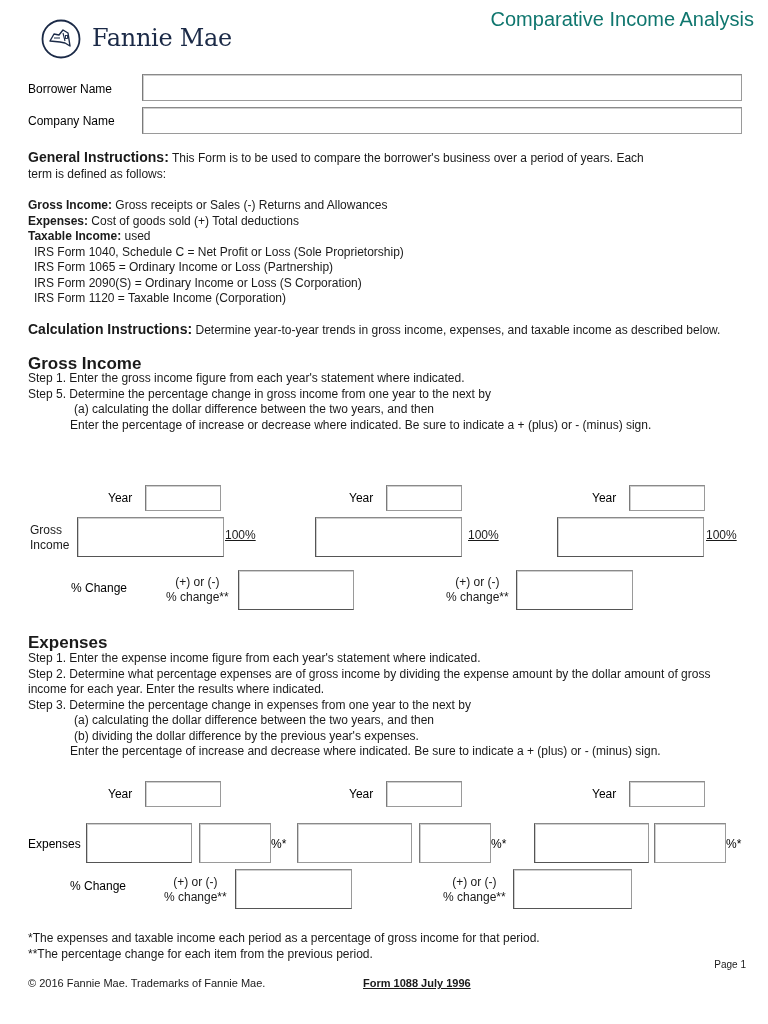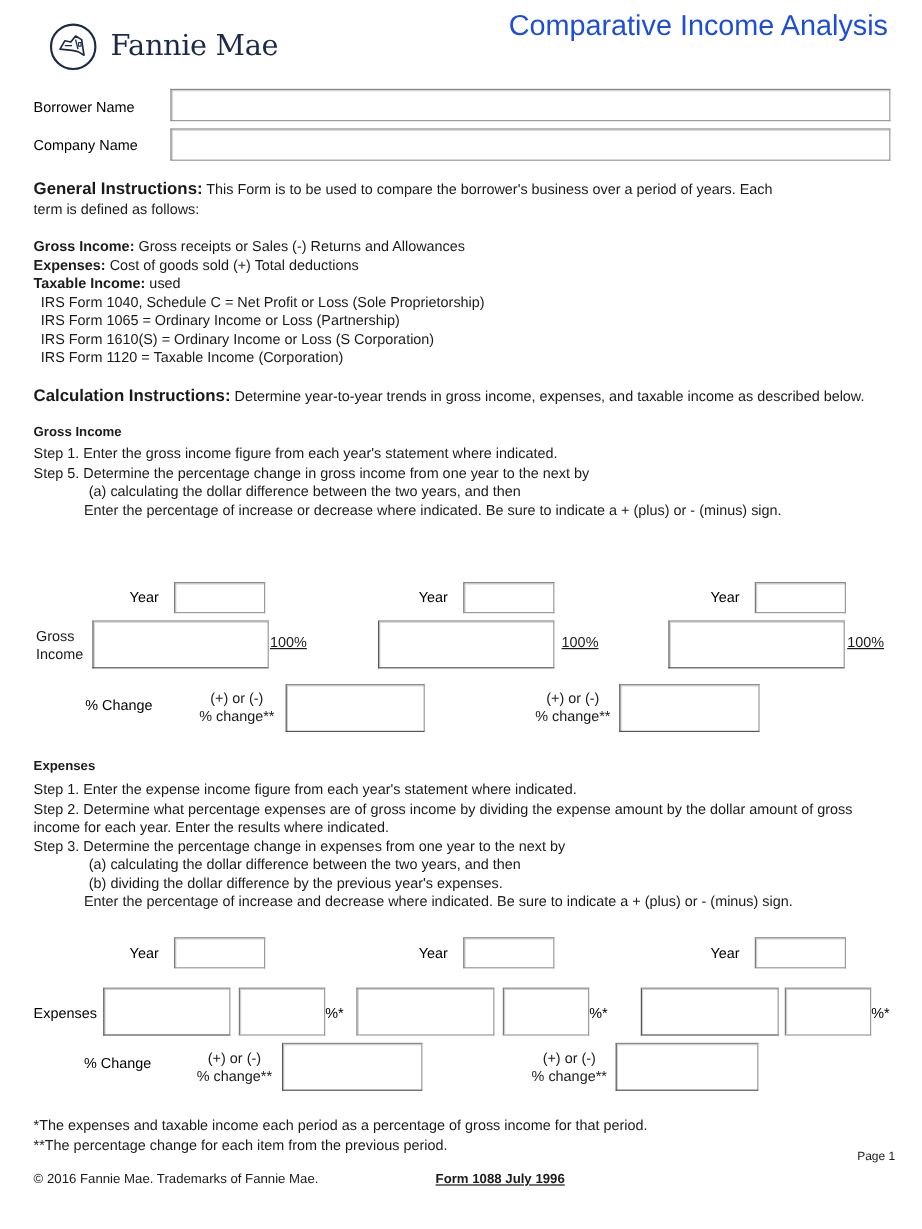--- a/index.html
+++ b/index.html
@@ -1,29 +1,29 @@
 <!DOCTYPE html>
 <html><head>
 <meta charset="utf-8">
 <style>
   * { box-sizing: border-box; margin: 0; padding: 0; }
   html, body { width: 768px; height: 1024px; background: #ffffff; overflow: hidden; }
   body { position: relative; font-family: "Liberation Sans", sans-serif; color: #1a1a1a; font-size: 12px; }
   .abs { position: absolute; }
   .logo-circle { position: absolute; left: 41px; top: 19px; width: 40px; height: 40px; }
   .brand { position: absolute; left: 92px; top: 24px; font-family: "DejaVu Serif", serif; font-size: 24px; color: #1b2a47; letter-spacing: -0.3px; }
-  .title { position: absolute; right: 28px; top: 8px; font-size: 24px; color: #1d4ed8; }
+  .title { position: absolute; right: 14px; top: 8px; font-size: 20px; color: #0f766e; }
   .lbl { position: absolute; font-size: 12px; color: #000000; white-space: nowrap; }
   .box { position: absolute; background: #fff; border: 1px solid #9a9a9a; border-top-color: #8a8a8a; border-left-color: #7a7a7a; box-shadow: inset 1px 1px 0 #cfcfcf; }
   .box.dark { border-left: 1.5px solid #555; border-bottom: 1.5px solid #555; }
   input.box { font-family: "Liberation Sans", sans-serif; font-size: 12px; padding: 2px 4px; outline: none; }
   .para { position: absolute; left: 28px; font-size: 12px; line-height: 15.5px; color: #1a1a1a; white-space: nowrap; }
   .para b { font-weight: bold; }
   .head-lg { font-size: 14px; font-weight: bold; }
-  .sect { position: absolute; left: 28px; font-size: 11px; font-weight: bold; }
+  .sect { position: absolute; left: 28px; font-size: 17px; font-weight: bold; }
   .ind1 { padding-left: 6px; }
   .ind2 { padding-left: 46px; }
   .ind3 { padding-left: 42px; }
   .pct { position: absolute; font-size: 12px; text-decoration: underline; }
   .center2 { position: absolute; font-size: 12px; text-align: center; line-height: 15px; white-space: nowrap; }
   .foot { position: absolute; font-size: 12px; line-height: 15.5px; left: 28px; white-space: nowrap; }
   .small { position: absolute; font-size: 11px; white-space: nowrap; }
 </style>
 </head>
 <body>
@@ -46,21 +46,21 @@
   <div><span class="head-lg">General Instructions:</span><span> This Form is to be used to compare the borrower's business over a period of years. Each</span></div>
   <div>term is defined as follows:</div>
 </div>
 
 <div class="para" style="top:198px;">
   <div><b>Gross Income:</b><span> Gross receipts or Sales (-) Returns and Allowances</span></div>
   <div><b>Expenses:</b><span> Cost of goods sold (+) Total deductions</span></div>
   <div><b>Taxable Income:</b><span> used</span></div>
   <div class="ind1">IRS Form 1040, Schedule C = Net Profit or Loss (Sole Proprietorship)</div>
   <div class="ind1">IRS Form 1065 = Ordinary Income or Loss (Partnership)</div>
-  <div class="ind1">IRS Form 1610(S) = Ordinary Income or Loss (S Corporation)</div>
+  <div class="ind1">IRS Form 2090(S) = Ordinary Income or Loss (S Corporation)</div>
   <div class="ind1">IRS Form 1120 = Taxable Income (Corporation)</div>
 </div>
 
 <div class="para" style="top:322px;">
   <span class="head-lg">Calculation Instructions:</span><span> Determine year-to-year trends in gross income, expenses, and taxable income as described below.</span>
 </div>
 
 <div class="sect" style="top:354px;">Gross Income</div>
 <div class="para" style="top:371px;">
   <div>Step 1. Enter the gross income figure from each year's statement where indicated.</div>

